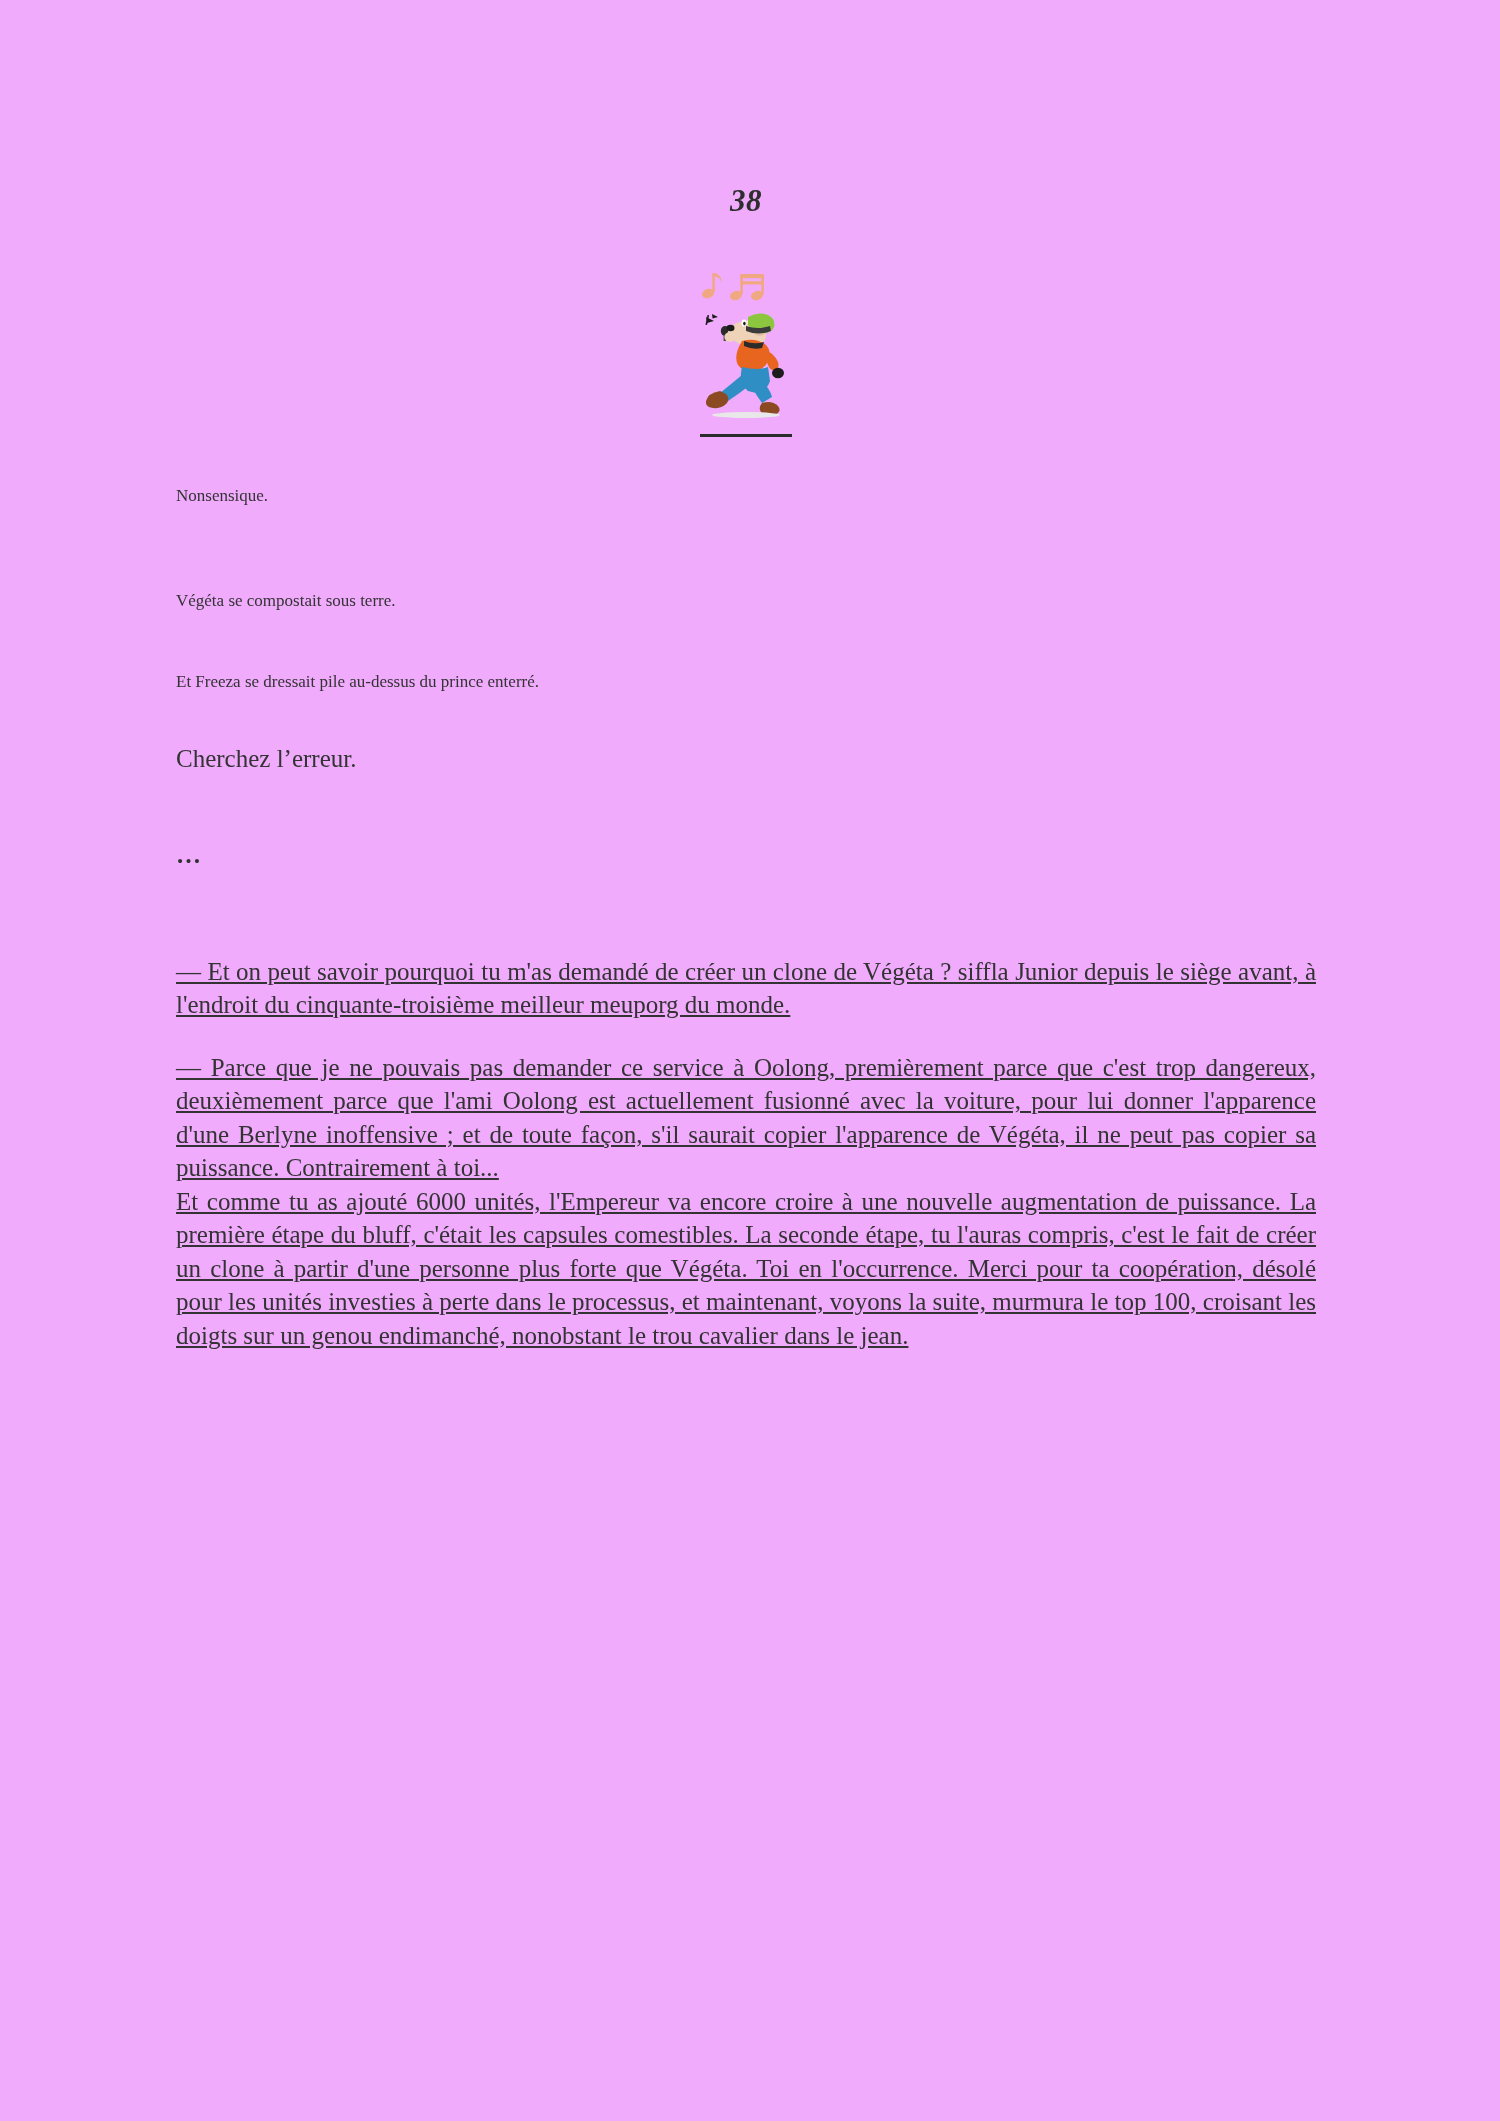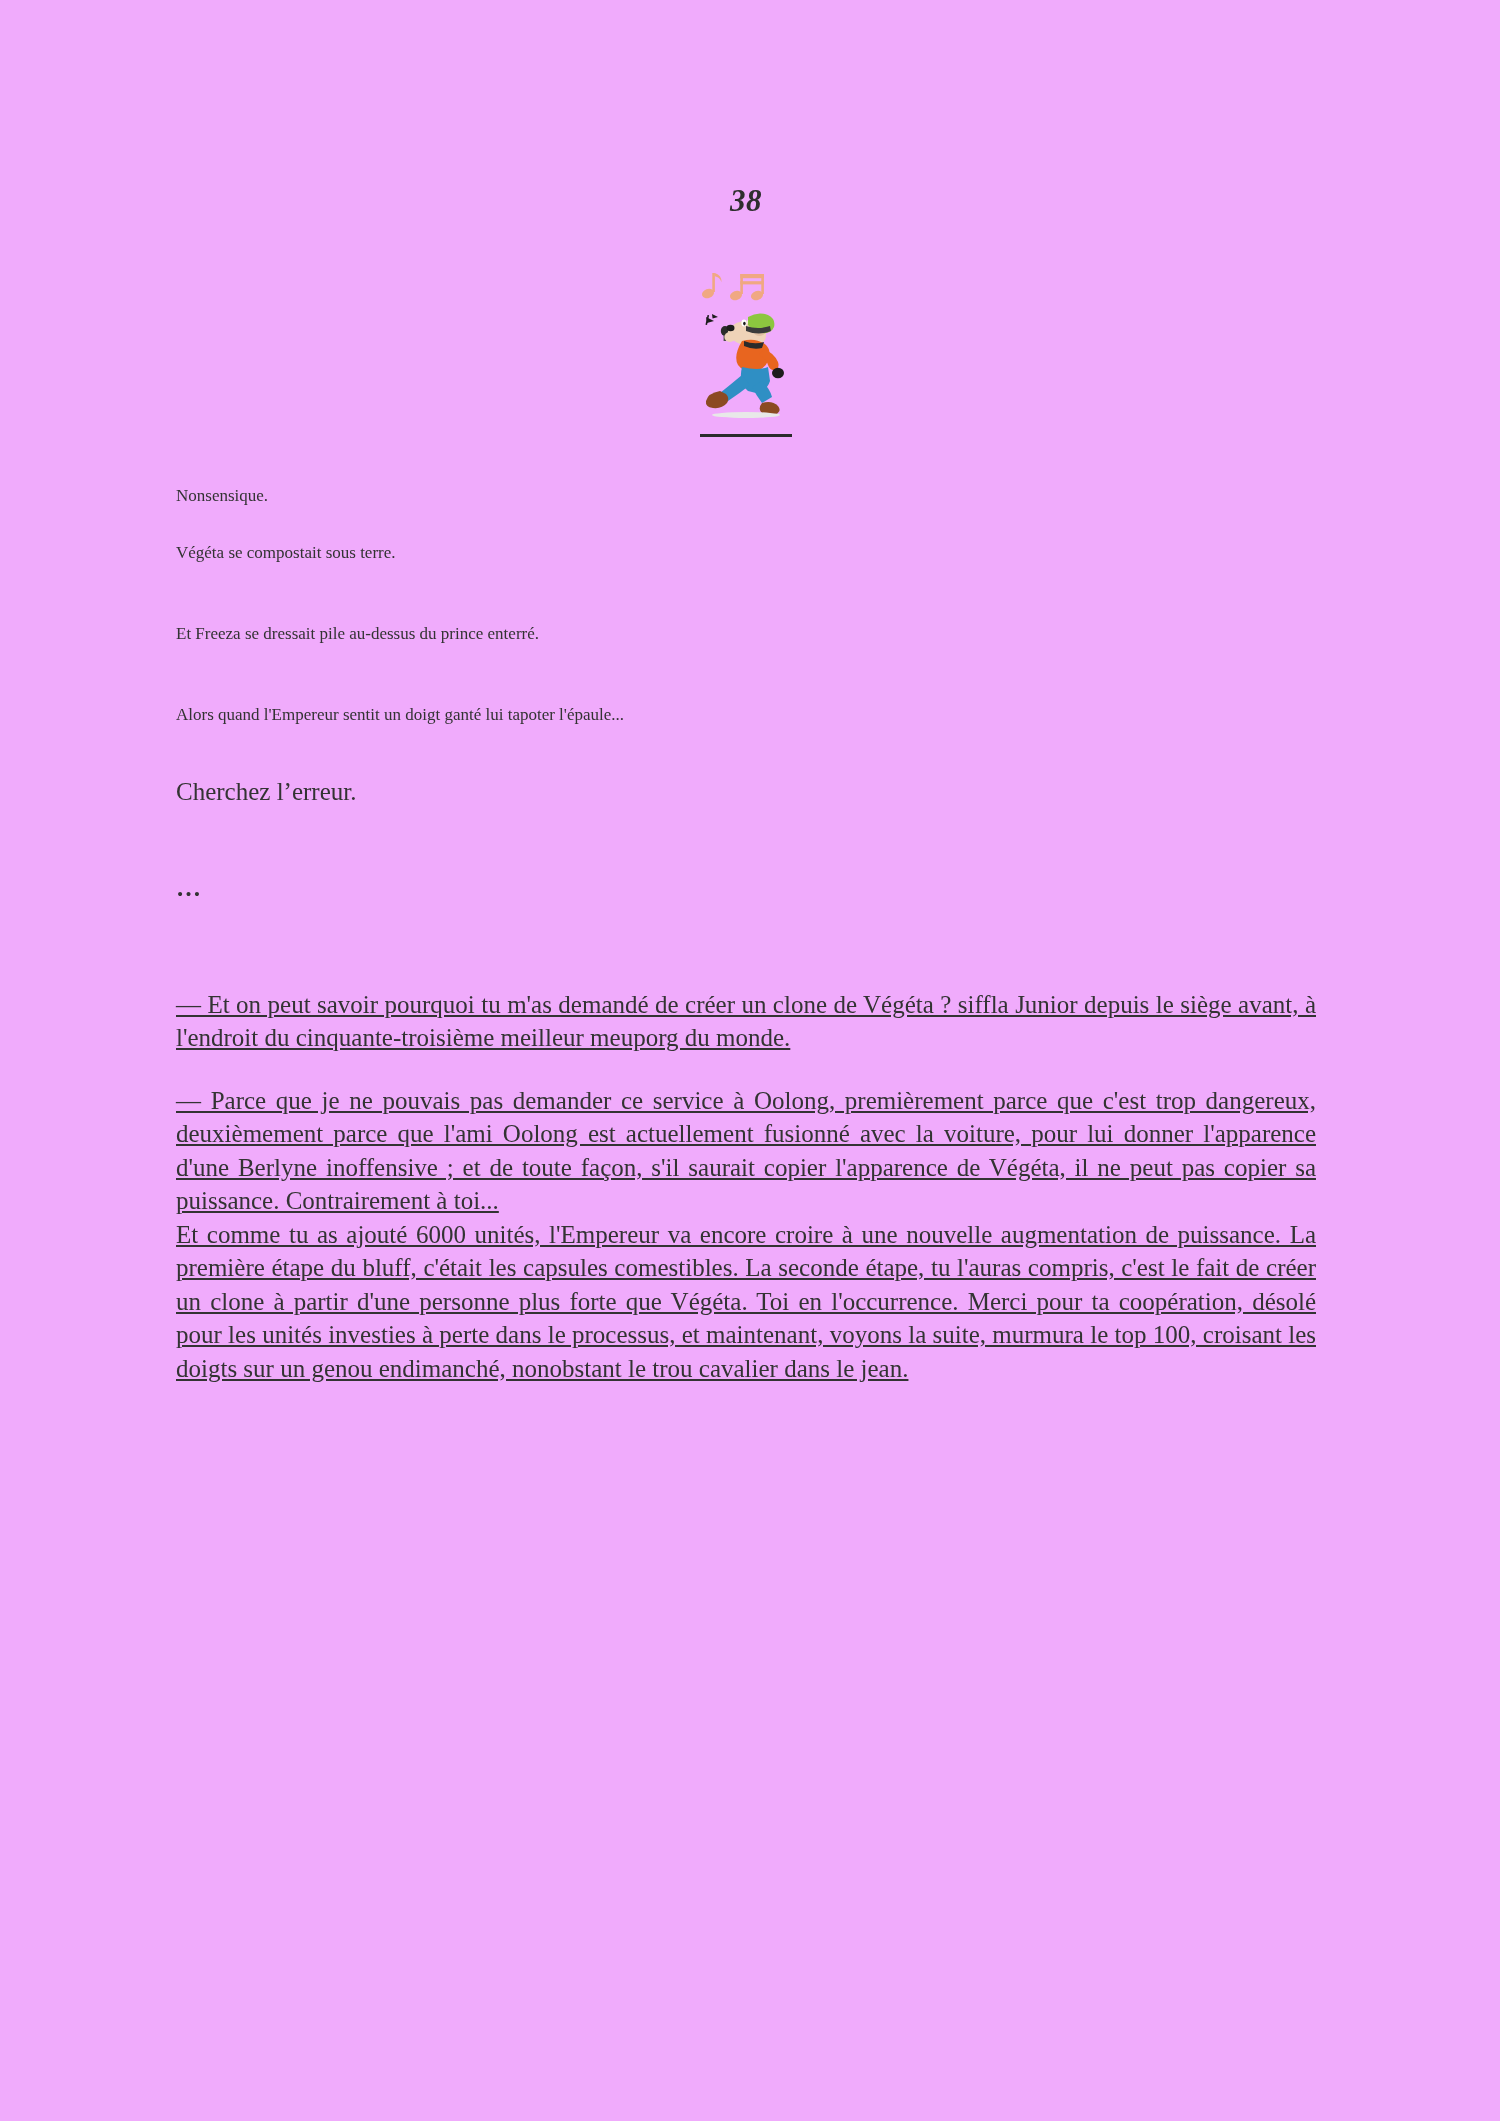--- a/index.html
+++ b/index.html
@@ -82,21 +82,21 @@
   }
 
   
   .line {
     font-size: 17px;
     line-height: 1.35;
     color: #333333;
     text-align: left;
   }
   .line.l1 { margin-top: 48px; }
-  .line.l2 { margin-top: 34px; }
+  .line.l2 { margin-top: 82px; }
   .line.l3 { margin-top: 58px; }
   .line.l4 { margin-top: 58px; }
 
   .centered-line {
     font-size: 25px;
     line-height: 1.35;
     color: #333333;
     text-align: left;
     margin-top: 48px;
   }
@@ -204,21 +204,20 @@
         <div class="illus-rule"></div>
       </div>
     </div>
 
     <div class="line l1">Nonsensique.</div>
 
     <div class="line l2">Végéta se compostait sous terre.</div>
 
     <div class="line l3">Et Freeza se dressait pile au-dessus du prince enterré.</div>
 
-    <div class="line l4">Alors quand l'Empereur sentit un doigt ganté lui tapoter l'épaule...</div>
 
     <div class="centered-line">Cherchez l’erreur.</div>
 
     <div class="section-break">…</div>
 
     <p class="para p1">— Et on peut savoir pourquoi tu m'as demandé de créer un clone de Végéta ? siffla Junior depuis le siège avant, à l'endroit du cinquante-troisième meilleur meuporg du monde.</p>
 
     <p class="para p2">— Parce que je ne pouvais pas demander ce service à Oolong, premièrement parce que c'est trop dangereux, deuxièmement parce que l'ami Oolong est actuellement fusionné avec la voiture, pour lui donner l'apparence d'une Berlyne inoffensive ; et de toute façon, s'il saurait copier l'apparence de Végéta, il ne peut pas copier sa puissance. Contrairement à toi...</p>
 
     <p class="para p2b">Et comme tu as ajouté 6000 unités, l'Empereur va encore croire à une nouvelle augmentation de puissance. La première étape du bluff, c'était les capsules comestibles. La seconde étape, tu l'auras compris, c'est le fait de créer un clone à partir d'une personne plus forte que Végéta. Toi en l'occurrence. Merci pour ta coopération, désolé pour les unités investies à perte dans le processus, et maintenant, voyons la suite, murmura le top 100, croisant les doigts sur un genou endimanché, nonobstant le trou cavalier dans le jean.</p>

